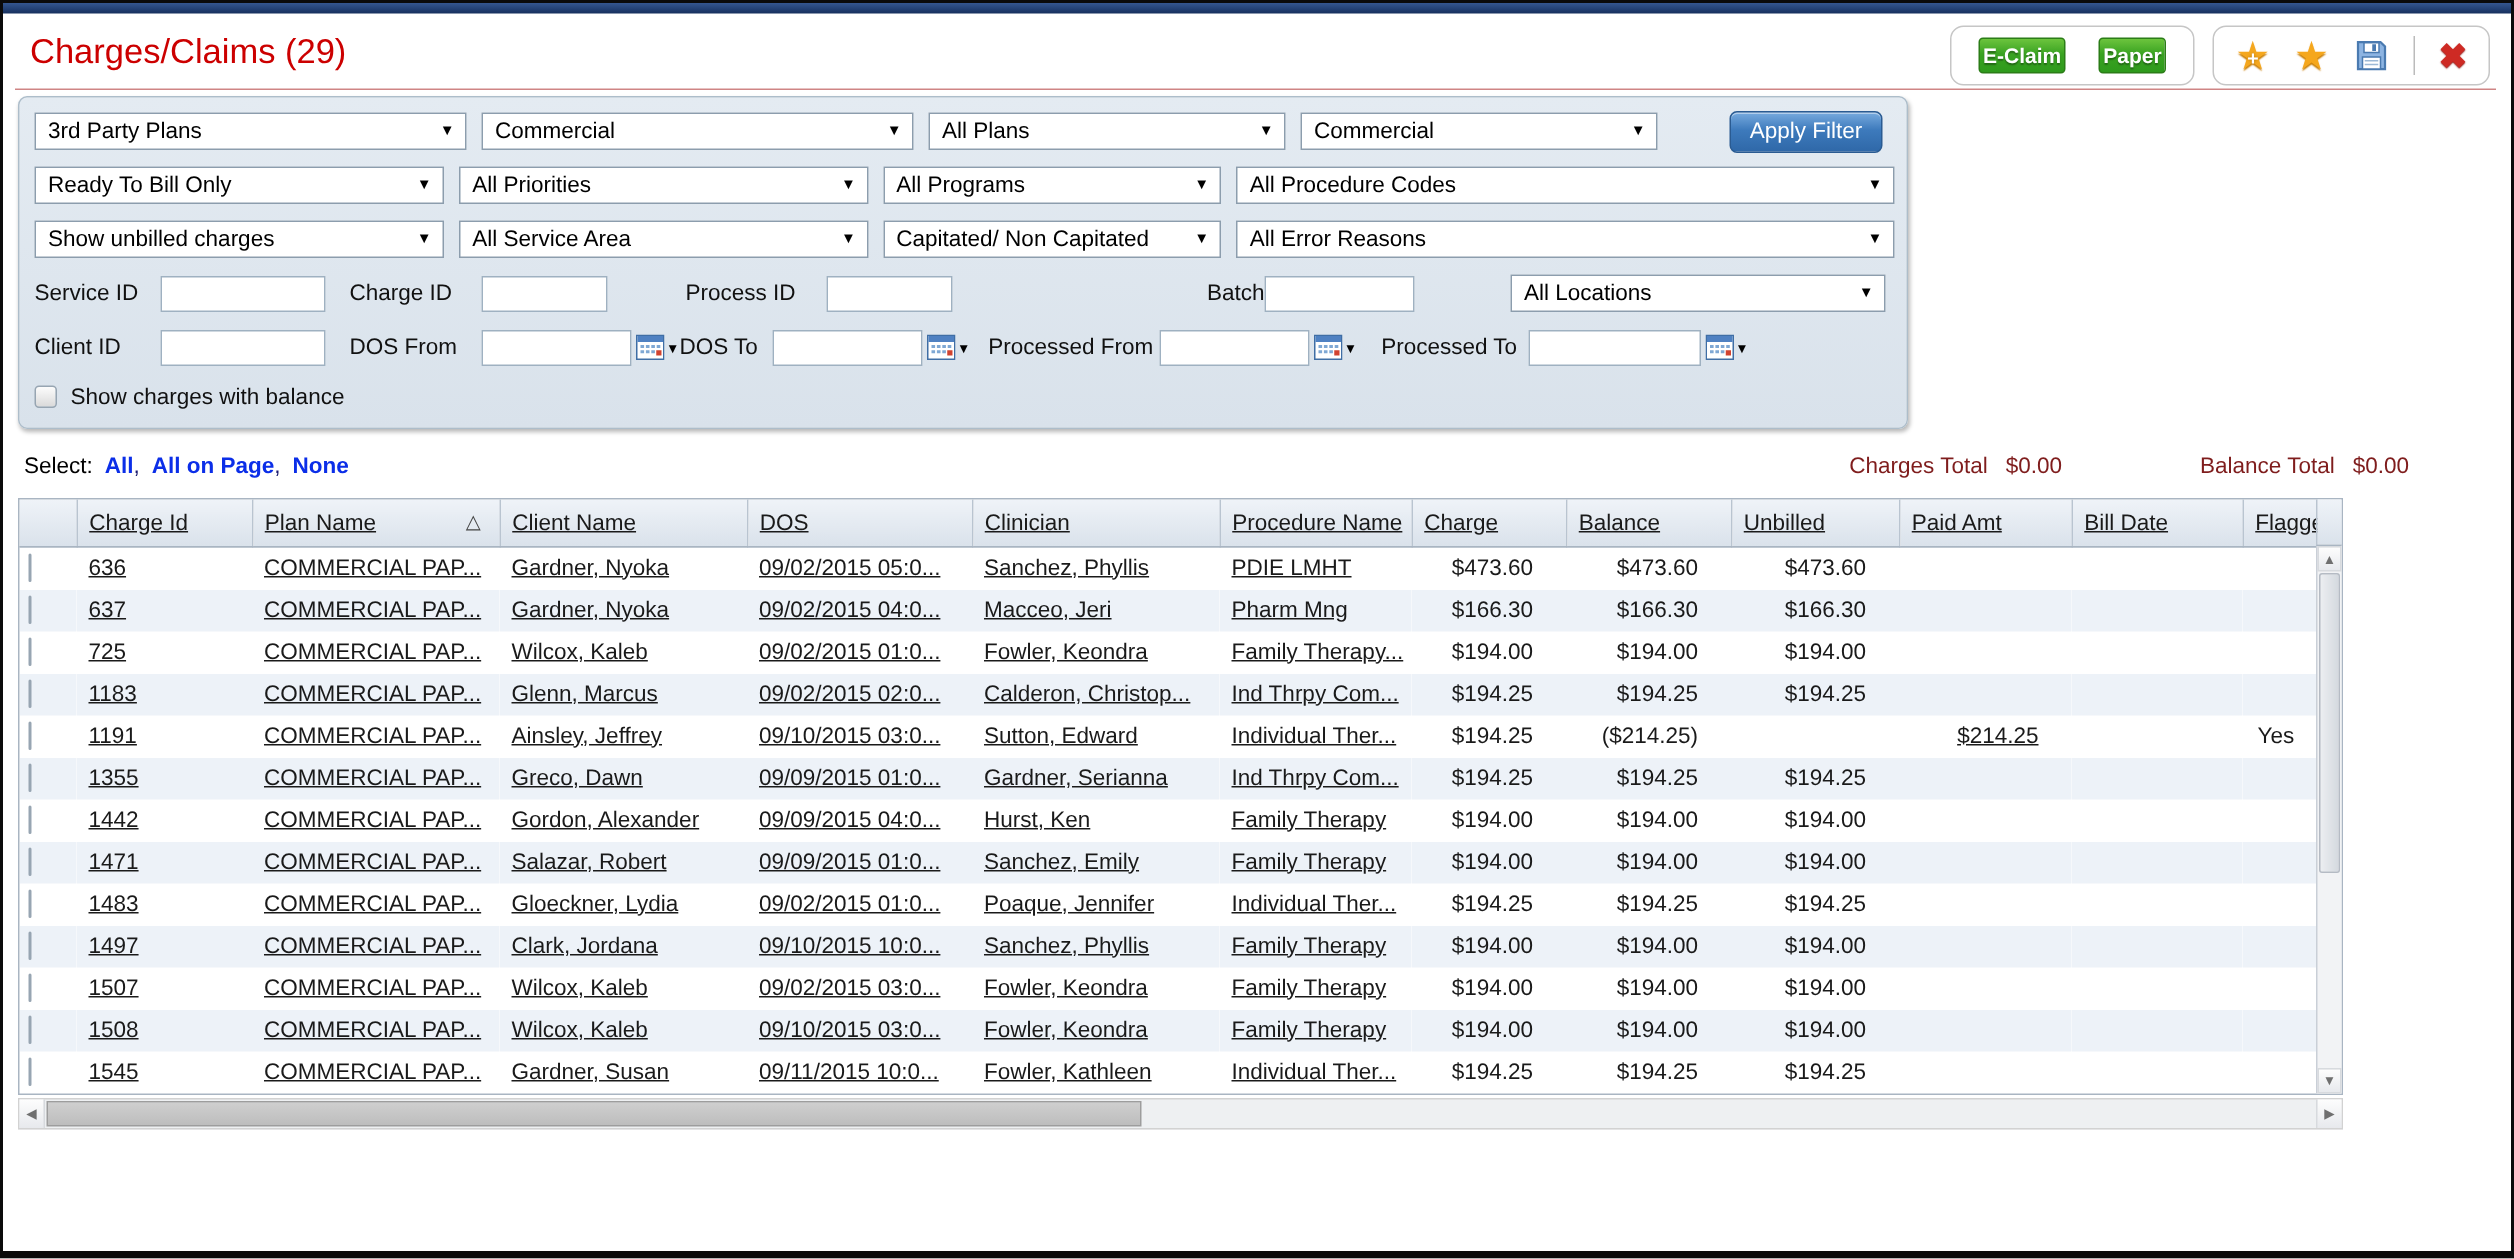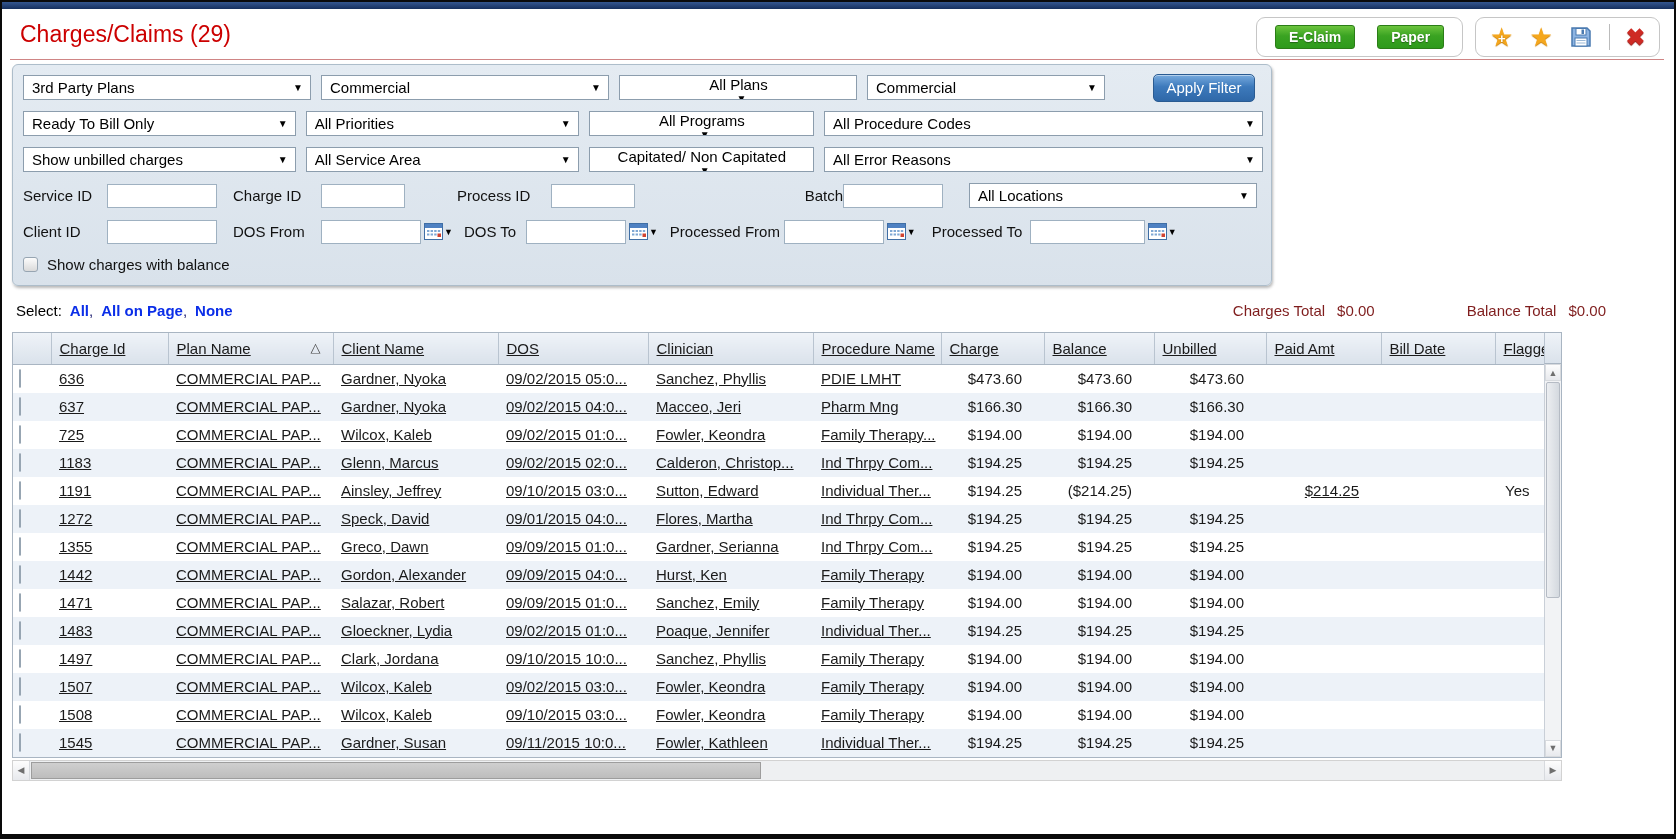--- a/index.html
+++ b/index.html
@@ -18,21 +18,21 @@
 
   .pill-group {
     display:flex; align-items:center; background:#fff;
     border:1px solid #c6c6c6; border-radius:9px; padding:5px 18px; margin-left:auto;
     height:40px;
   }
   .pill-group + .pill-group { margin-left:12px; }
   .green-btn {
     background:linear-gradient(#6cc43d,#3aa322 45%,#2e9a1c);
     border:1px solid #2b7d17; border-radius:3px; color:#fff; font-weight:bold;
-    font-size:14px; padding:3px 13px; text-shadow:0 1px 1px rgba(0,0,0,.35); cursor:pointer;
+    font-size:14px; padding:3px 2px; text-shadow:0 1px 1px rgba(0,0,0,.35); cursor:pointer;
   }
   .green-btn + .green-btn { margin-left:22px; }
   .icon-group { padding:4px 14px; display:flex; align-items:center; gap:16px; }
   .star { font-size:26px; color:#f5a71d; text-shadow:0 1px 1px #c97f08; line-height:26px; cursor:pointer; }
   .star-add { position:relative; }
   .star-add .plus {
     position:absolute; left:8px; top:8px; color:#fff; font-size:13px; font-weight:bold;
     text-shadow:0 0 2px #b37508; line-height:13px;
   }
   .divider { width:1px; height:26px; background:#bbb; }
@@ -49,41 +49,41 @@
   .f-row { display:flex; align-items:center; height:25px; margin-bottom:11px; }
   .f-row.last { margin-bottom:0; margin-top:4px; height:18px; }
   .dd {
     height:25px; background:#fff; border:1px solid #8c9dad;
     display:flex; align-items:center; justify-content:space-between;
     padding:0 7px 0 8px; font-size:15px; color:#000; cursor:pointer; overflow:hidden; white-space:nowrap;
   }
   .caret { font-size:10px; color:#000; margin-left:6px; }
   .w-a { width:288px; margin-right:10px; }
   .w-b { width:288px; margin-right:10px; }
-  .w-c { width:238px; margin-right:10px;flex-direction:column; }
+  .w-c { width:238px; margin-right:10px; }
   .w-d { width:238px; }
   .w-wide { width:464px; }
   .apply-btn {
     margin-left:auto; margin-right:8px; width:102px; height:28px;
     background:linear-gradient(#77aade,#3d7abc 45%,#2f68a8);
     border:1px solid #2a5b92; border-radius:5px; color:#fff; font-size:15px; cursor:pointer;
     box-shadow:inset 0 1px 0 rgba(255,255,255,.45);
   }
   .flabel { font-size:15px; color:#111; white-space:nowrap; }
   .tin { height:24px; border:1px solid #9fb1c1; background:#fff; padding:0 4px; font-size:14px; font-family:"Liberation Sans",sans-serif; }
   
   .lb-service { width:84px; } .in-service { width:110px; }
   .lb-chargeid { margin-left:16px; width:88px; } .in-chargeid { width:84px; }
   .lb-process { margin-left:52px; width:94px; } .in-process { width:84px; }
   .lb-batch { margin-left:156px; width:52px;text-align:right; } .in-batch { width:100px; }
-  .dd-loc { margin-left:auto; margin-right:6px; width:288px; }
+  .dd-loc { margin-left:auto; margin-right:6px; width:250px; }
   
   .lb-client { width:84px; } .in-client { width:110px; }
   .lb-dosfrom { margin-left:16px; width:88px; } .in-dosfrom { width:100px; }
-  .lb-dosto { margin-left:11px; width:62px; } .in-dosto { width:100px; }
+  .lb-dosto { margin-left:0; width:62px; } .in-dosto { width:100px; }
   .lb-procfrom { margin-left:12px; width:114px; } .in-procfrom { width:100px; }
   .lb-procto { margin-left:16px; width:98px; } .in-procto { width:115px; }
   .calwrap { display:flex; align-items:center; margin-left:3px; cursor:pointer; }
   .calwrap .caret { margin-left:1px; font-size:9px; }
   .cb {
     width:15px; height:15px; border:1px solid #97a5b2; border-radius:3px;
     background:linear-gradient(#fcfcfc,#dadada); cursor:pointer; flex:0 0 auto;
   }
   .cb-label { margin-left:9px; font-size:15px; color:#111; }
 
@@ -448,35 +448,20 @@
     <td class="lnk">Individual Ther...</td>
     <td class="num">$194.25</td>
     <td class="num">($214.25)</td>
     <td class="num"></td>
     <td class="paid">$214.25</td>
     <td></td>
     <td class="c-flag">Yes</td>
   </tr>
           <tr>
     <td class="c-sel"><span class="cb"></span></td>
-    <td class="lnk">1272</td>
-    <td class="lnk">COMMERCIAL PAP...</td>
-    <td class="lnk">Speck, David</td>
-    <td class="lnk">09/01/2015 04:0...</td>
-    <td class="lnk">Flores, Martha</td>
-    <td class="lnk">Ind Thrpy Com...</td>
-    <td class="num">$194.25</td>
-    <td class="num">$194.25</td>
-    <td class="num">$194.25</td>
-    <td class="paid"></td>
-    <td></td>
-    <td class="c-flag"></td>
-  </tr>
-          <tr>
-    <td class="c-sel"><span class="cb"></span></td>
     <td class="lnk">1355</td>
     <td class="lnk">COMMERCIAL PAP...</td>
     <td class="lnk">Greco, Dawn</td>
     <td class="lnk">09/09/2015 01:0...</td>
     <td class="lnk">Gardner, Serianna</td>
     <td class="lnk">Ind Thrpy Com...</td>
     <td class="num">$194.25</td>
     <td class="num">$194.25</td>
     <td class="num">$194.25</td>
     <td class="paid"></td>

